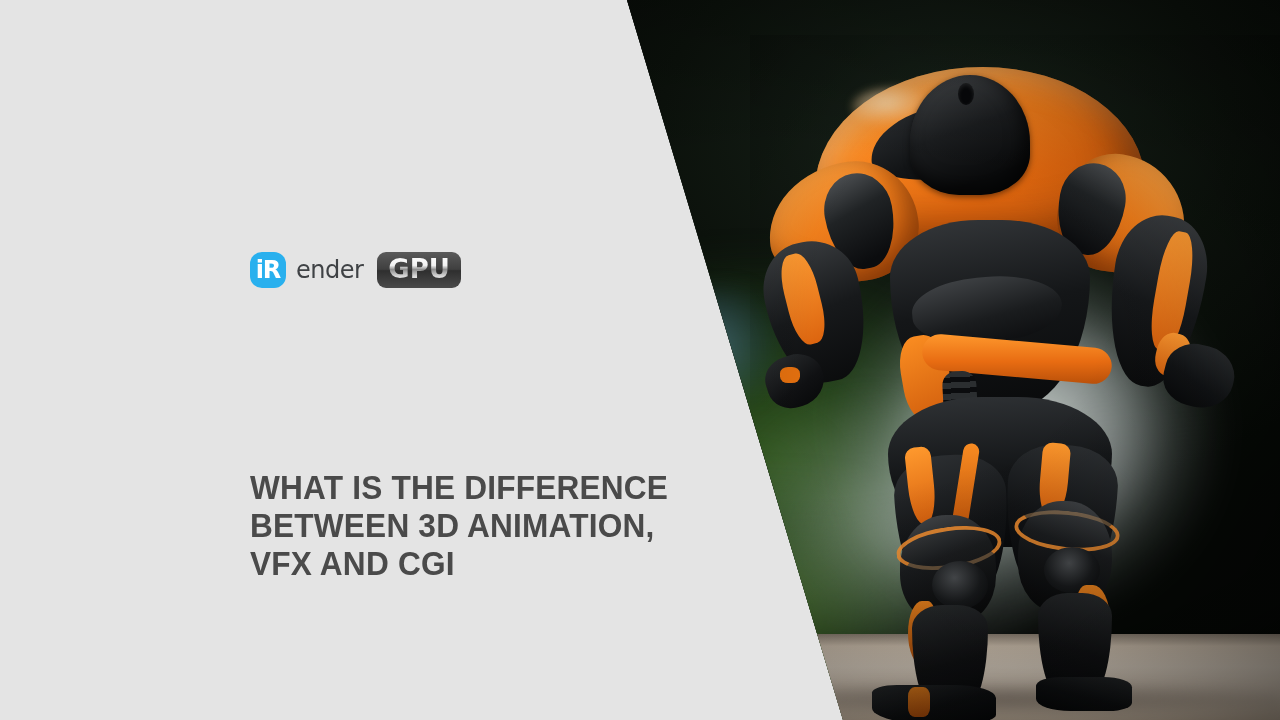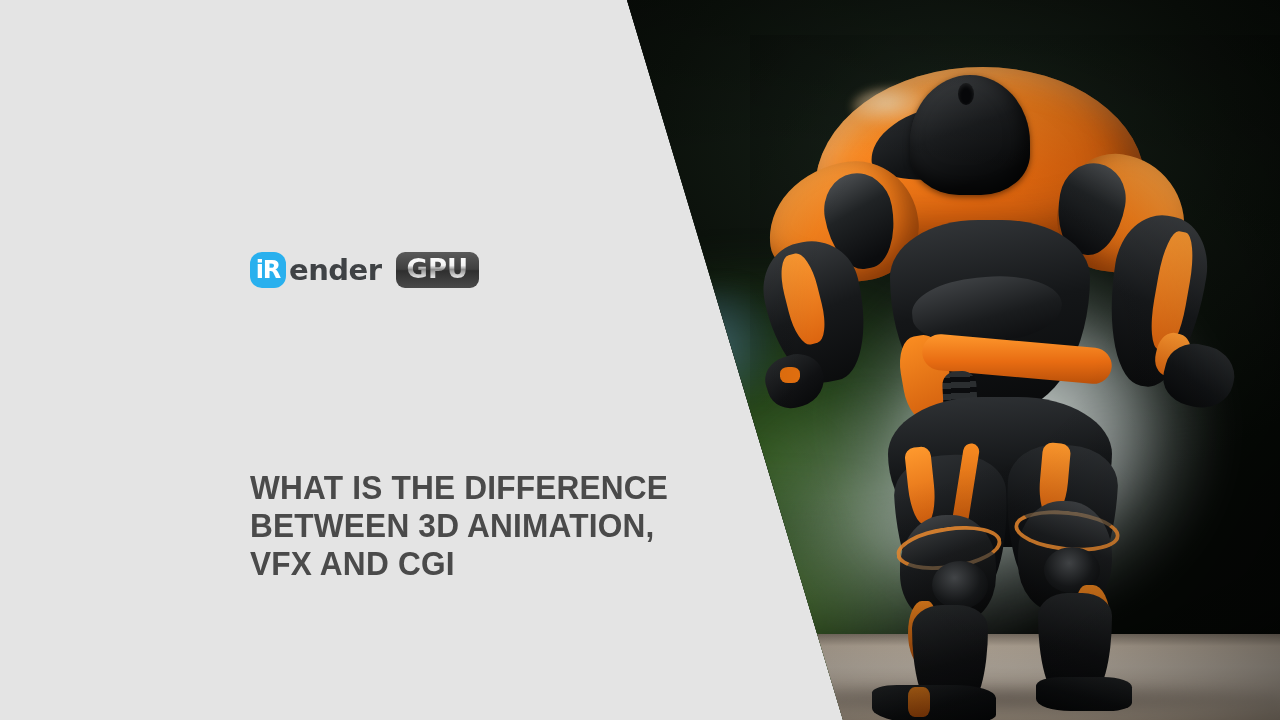--- a/index.html
+++ b/index.html
@@ -396,23 +396,23 @@
     align-items: center;
     justify-content: center;
     color: #ffffff;
     font-weight: 700;
     font-size: 24px;
     letter-spacing: -1px;
     line-height: 1;
     font-family: "DejaVu Sans", sans-serif;
   }
   #logo-word {
-    margin-left: 3px;
-    font-size: 29px;
-    font-weight: 700;
+    margin-left: 10px;
+    font-size: 24px;
+    font-weight: 400;
     letter-spacing: -0.5px;
     font-family: "DejaVu Sans", sans-serif;
   }
   #logo-badge {
     margin-left: 14px;
     padding: 4px 11px 5px 11px;
     border-radius: 9px;
     font-size: 26px;
     font-weight: 700;
     letter-spacing: 0px;

